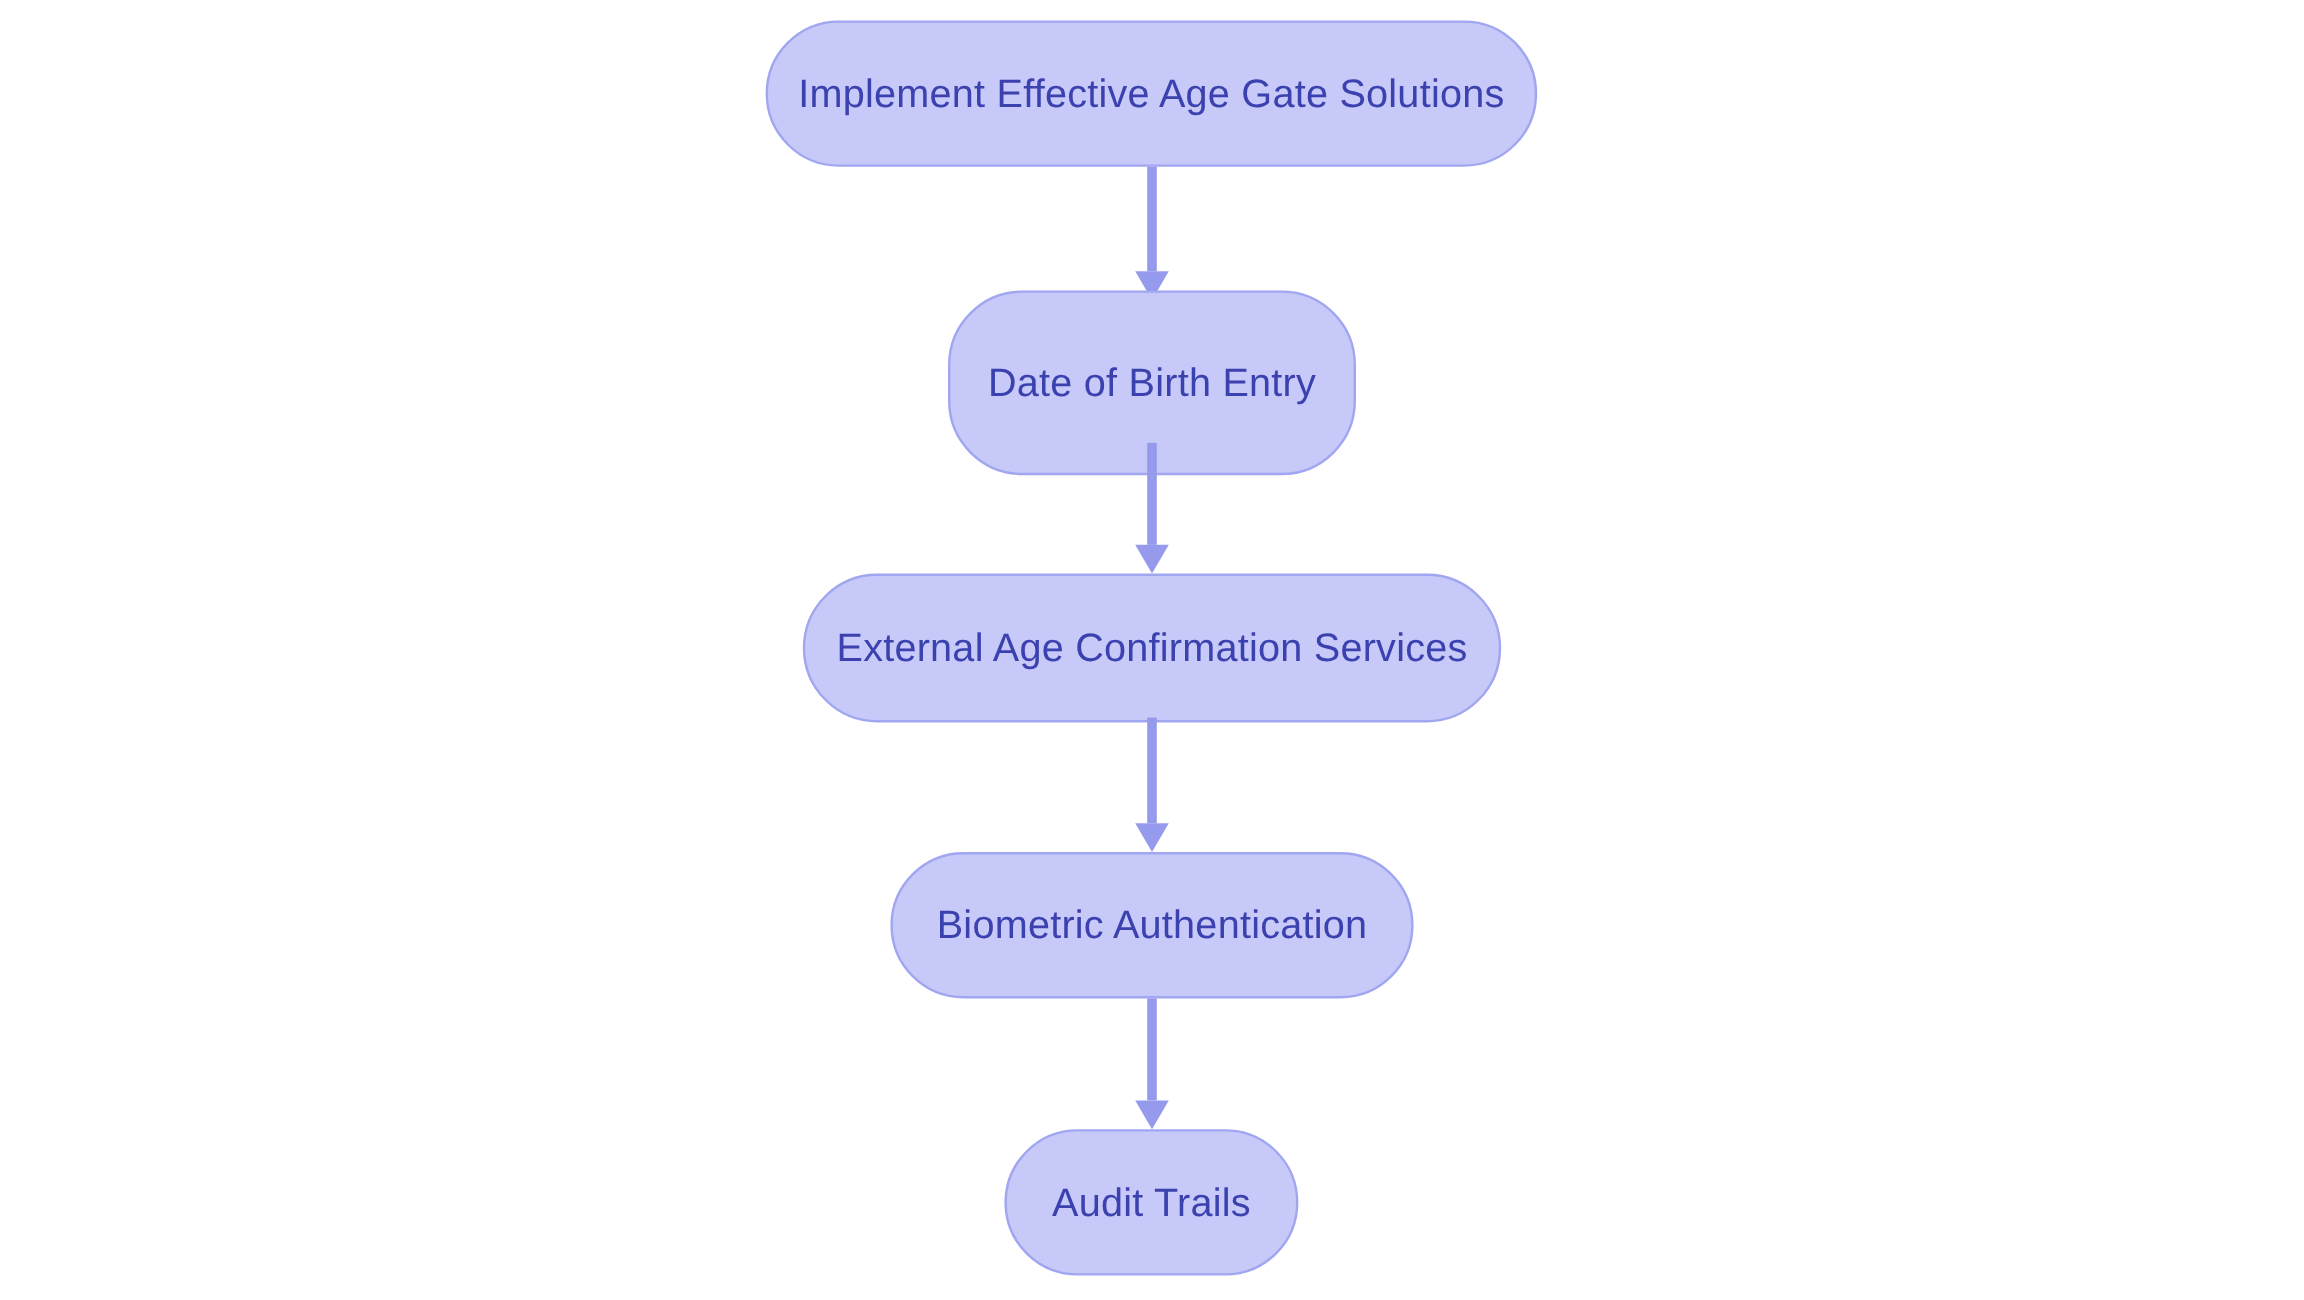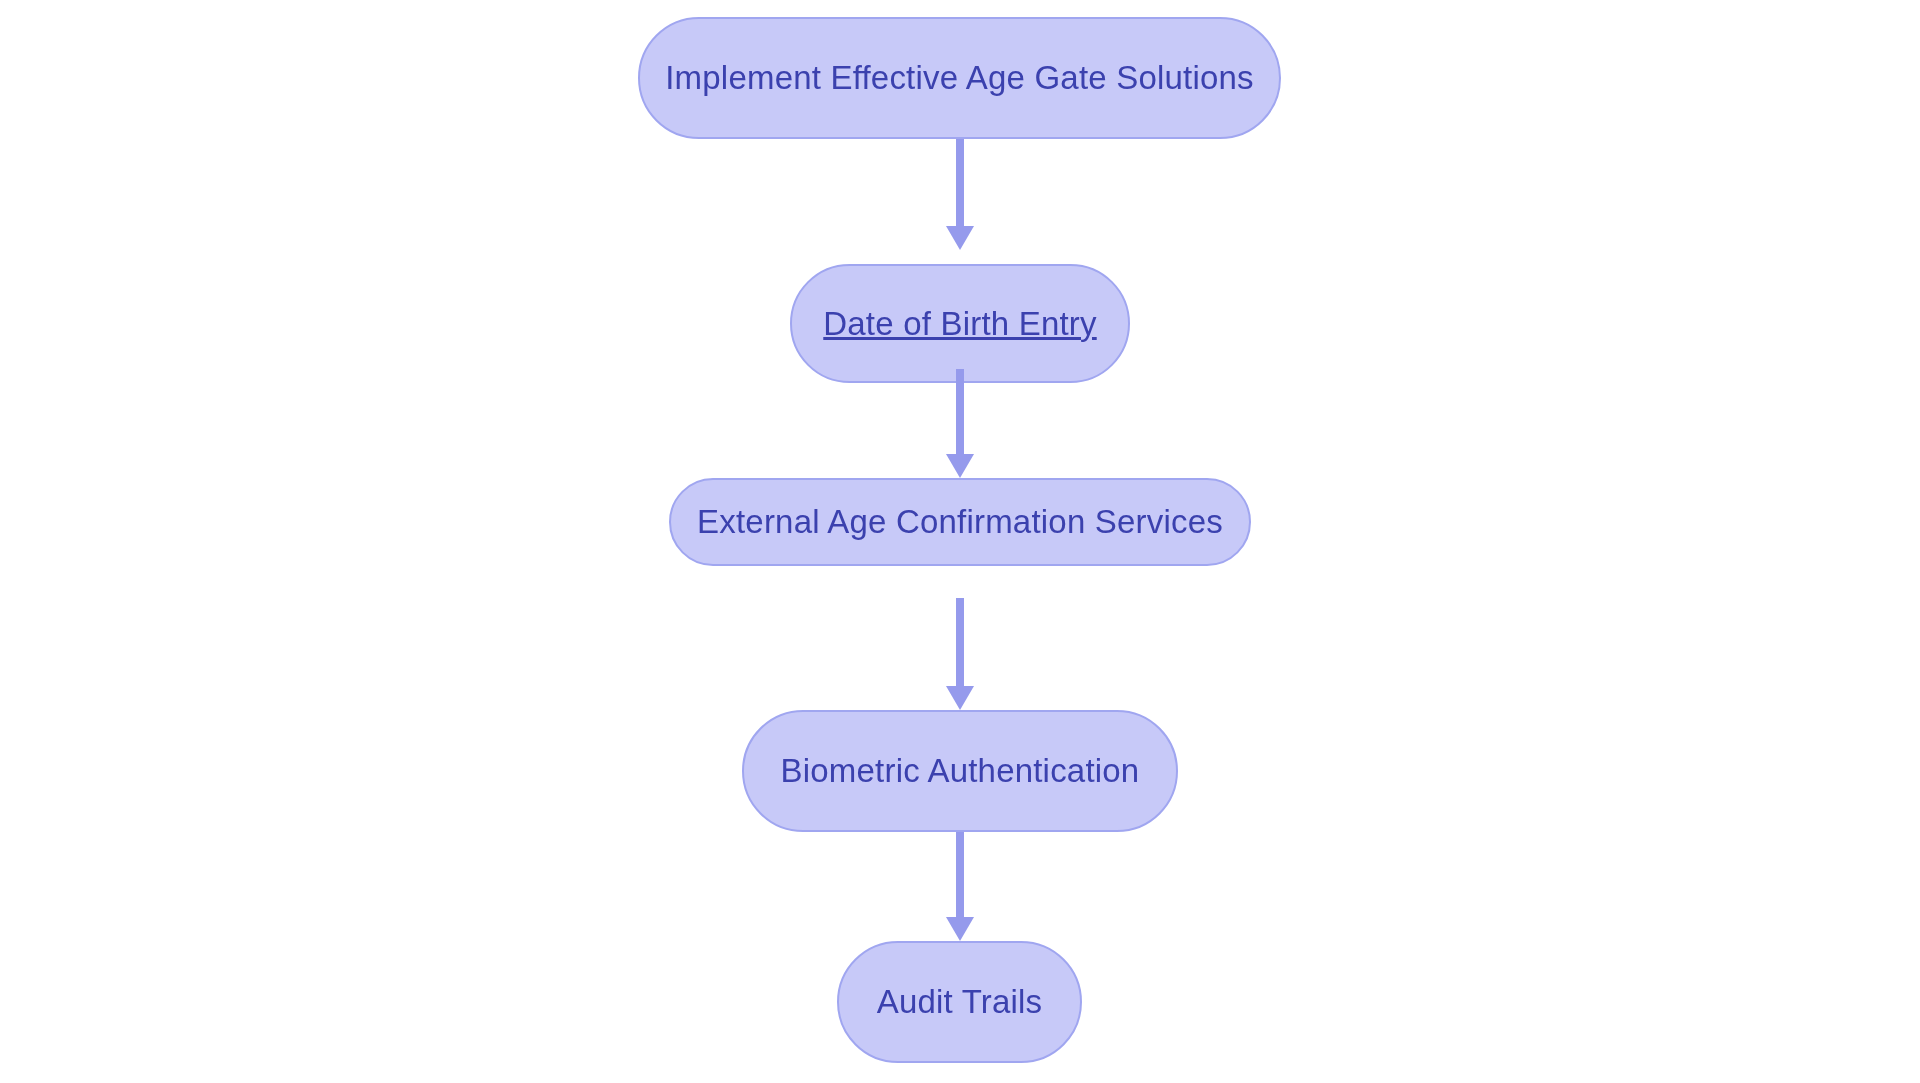--- a/index.html
+++ b/index.html
@@ -34,22 +34,22 @@
     background: var(--node-fill);
     border: 2px solid var(--node-border);
     border-radius: 62px;
     color: var(--node-text);
     font-size: 33px;
     font-weight: 500;
     text-align: center;
     letter-spacing: 0.2px;
   }
   .n1 { left: 638px; top: 17px;  width: 643px; height: 122px; }
-  .n2 { left: 790px; top: 264px; width: 340px; height: 119px; text-decoration: underline; }
-  .n3 { left: 669px; top: 478px; width: 582px; height: 88px; }
+  .n2 { left: 790px; top: 242px; width: 340px; height: 154px; }
+  .n3 { left: 669px; top: 478px; width: 582px; height: 124px; }
   .n4 { left: 742px; top: 710px; width: 436px; height: 122px; align-items: center; }
   .n5 { left: 837px; top: 941px; width: 245px; height: 122px; align-items: center; }
 
   .flow-arrow {
     position: absolute;
     left: 946px;
     width: 28px;
     display: flex;
     flex-direction: column;
     align-items: center;

